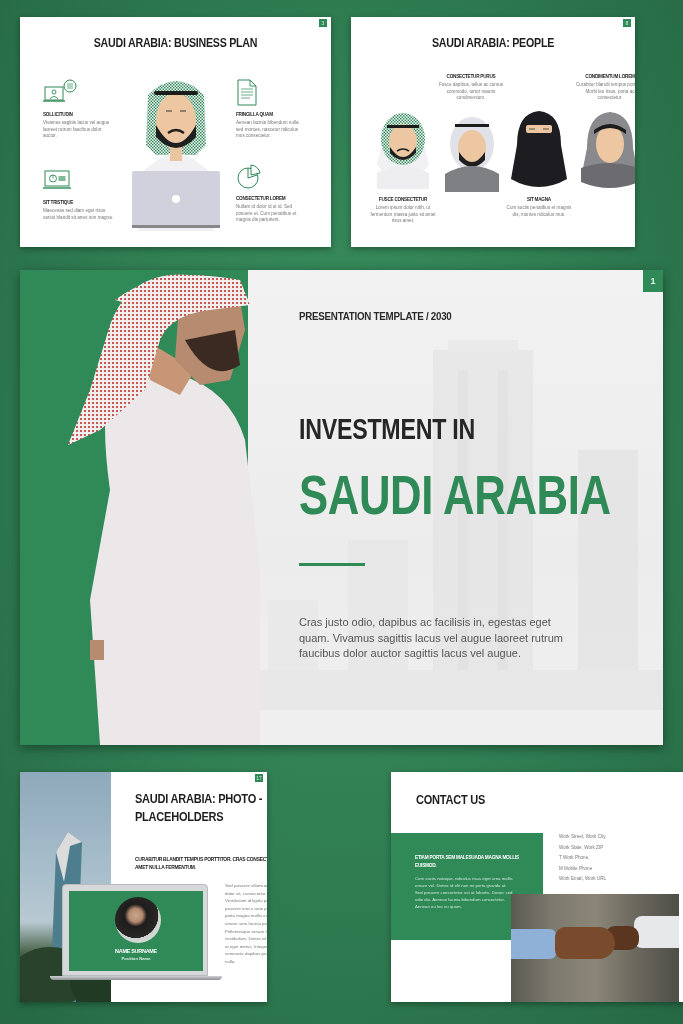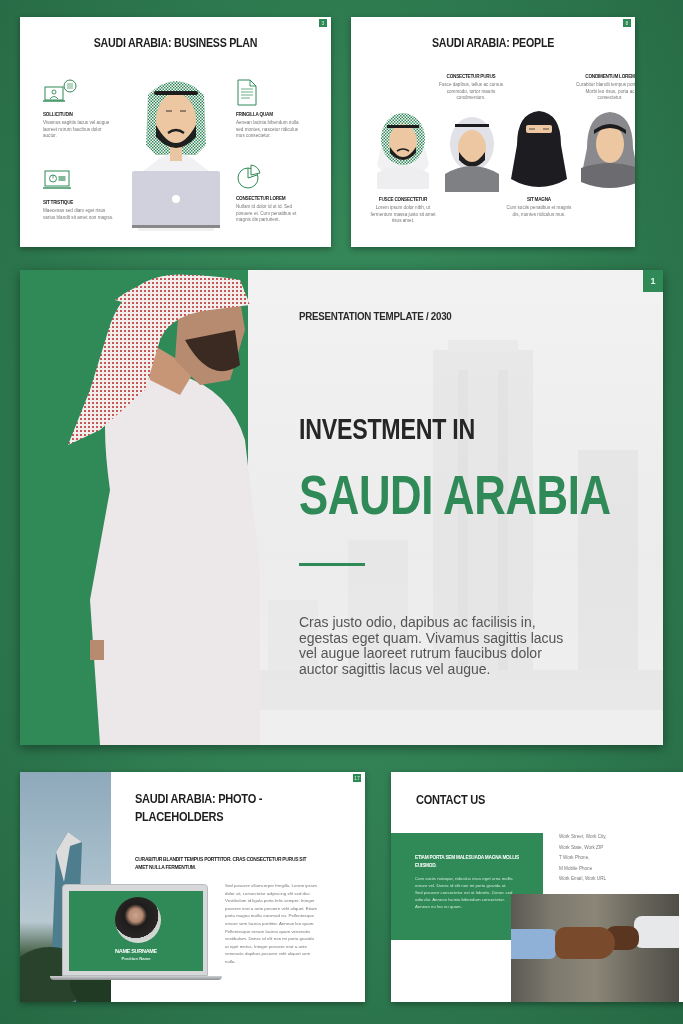--- a/index.html
+++ b/index.html
@@ -41,25 +41,25 @@
   
   #main { left: 20px; top: 270px; width: 643px; height: 475px; background: #2f8a57; box-shadow: 0 3px 10px rgba(0,0,0,0.4); }
   #main .bg {
     position: absolute; left: 228px; top: 0; right: 0; bottom: 0;
     background: linear-gradient(180deg, #f2f2f2 0%, #ececec 60%, #f0f0f0 100%);
   }
   .pres-sub { position: absolute; left: 279px; top: 40px; font-size: 11.5px; font-weight: 700; color: #2a2a2a; transform: scaleX(0.85); transform-origin: left; white-space: nowrap; }
   .inv-in { position: absolute; left: 279px; top: 143px; font-size: 29px; font-weight: 700; color: #262626; transform: scaleX(0.8); transform-origin: left; white-space: nowrap; }
   .saudi { position: absolute; left: 279px; top: 192px; font-size: 56px; font-weight: 700; color: #2f8a57; transform: scaleX(0.78); transform-origin: left; white-space: nowrap; letter-spacing: -0.5px; }
   .accent-line { position: absolute; left: 279px; top: 293px; width: 66px; height: 3px; background: #2f8a57; }
-  .lead { position: absolute; left: 279px; top: 345px; width: 280px; font-size: 14px; line-height: 15.5px; color: #555; }
+  .lead { position: absolute; left: 279px; top: 345px; width: 280px; font-size: 11px; line-height: 15.5px; color: #555; }
   .main-pg { position: absolute; right: 0px; top: 0px; width: 20px; height: 22px; background: #2f8a57; color: #e6f4ec; font-size: 9px; font-weight: 700; text-align: center; line-height: 22px; }
 
   
-  #s4 { left: 20px; top: 772px; width: 345px; height: 230px; }
+  #s4 { left: 20px; top: 772px; width: 247px; height: 230px; }
   #s4 .photo-col { position: absolute; left: 0; top: 0; width: 91px; height: 230px;
     background: linear-gradient(180deg, #8ea9bb 0%, #a9bfcc 45%, #b9c9d2 65%, #3d5a3d 80%, #24402a 100%); }
   .s4-title { position: absolute; left: 115px; top: 18px; font-size: 13px; font-weight: 700; color: #1e1e1e; line-height: 18px; transform: scaleX(0.85); transform-origin: left; width: 180px; }
   .s4-sub { position: absolute; left: 115px; top: 84px; width: 190px; font-size: 5.4px; font-weight: 700; color: #222; line-height: 7.5px; transform: scaleX(0.92); transform-origin: left; }
   .s4-body { position: absolute; left: 205px; top: 110px; width: 92px; font-size: 4.4px; line-height: 7.6px; color: #777; }
   .laptop { position: absolute; left: 40px; top: 112px; width: 150px; height: 96px; }
   .laptop .lid { position: absolute; left: 2px; top: 0; width: 146px; height: 92px; background: #d6d8da; border: 1px solid #b9bcbf; border-radius: 4px 4px 0 0; }
   .laptop .screen { position: absolute; left: 6px; top: 6px; width: 134px; height: 80px; background: #2f8a57; }
   .laptop .base { position: absolute; left: -10px; top: 92px; width: 172px; height: 4px; background: linear-gradient(180deg, #cfd1d3, #8d9093); border-radius: 0 0 6px 6px; }
   .avatar { position: absolute; left: 46px; top: 6px; width: 46px; height: 46px; border-radius: 50%;

